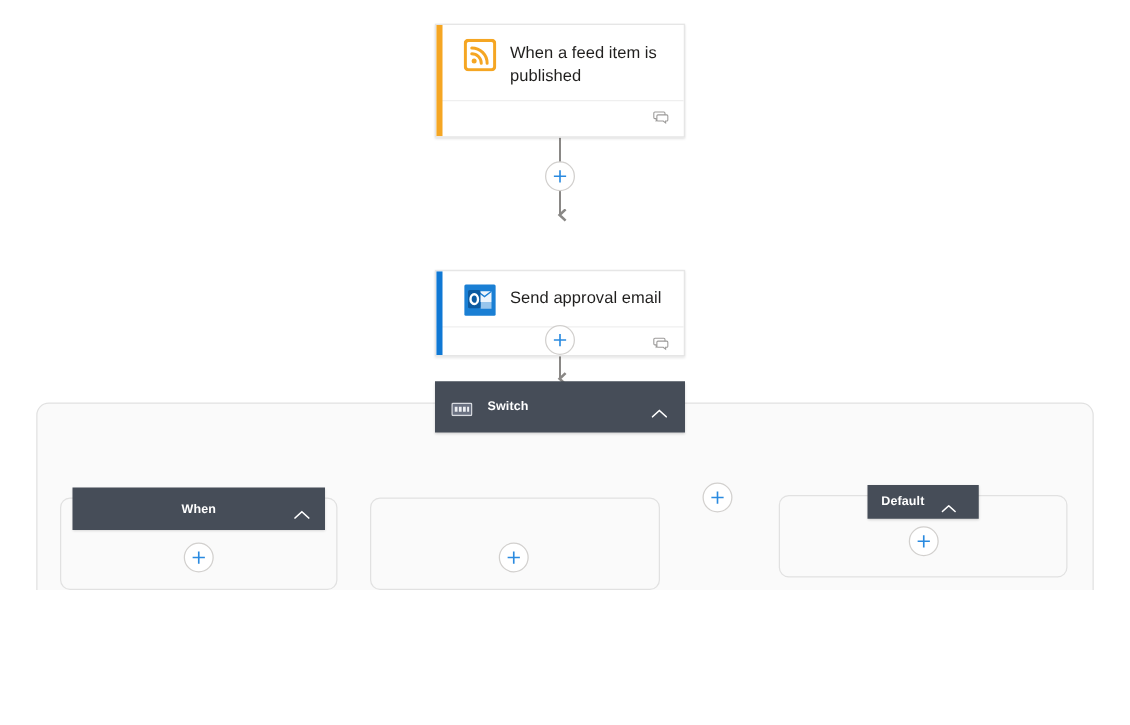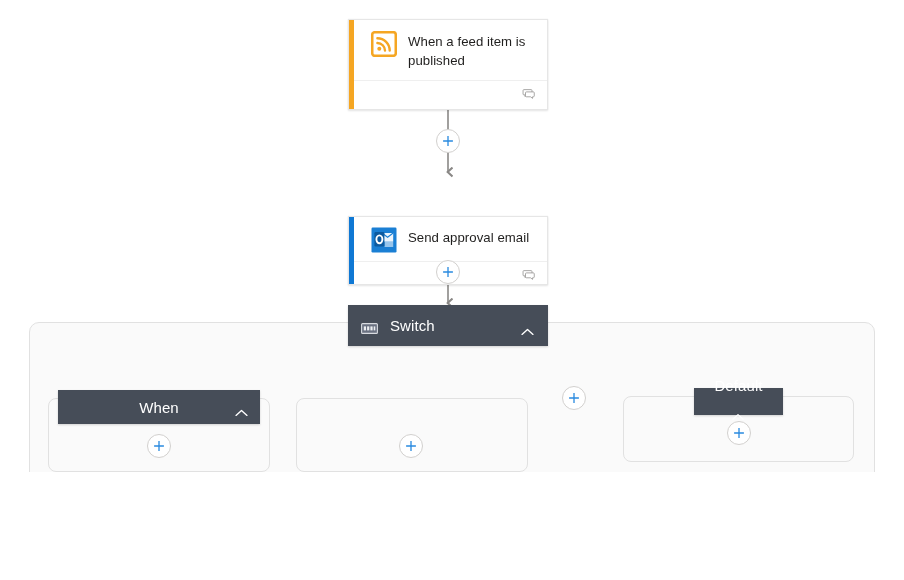--- a/index.html
+++ b/index.html
@@ -105,41 +105,40 @@
     padding: 0 14px 0 13px;
     justify-content: flex-start;
   }
   .switch-glyph {
     width: 17px;
     height: 11px;
     margin-right: 12px;
     flex: 0 0 auto;
   }
   .scope-title {
-    font-size: 15px;
-    font-weight: normal;
+    font-size: 10px;
+    font-weight: bold;
     letter-spacing: 0.1px;
     white-space: nowrap;
   }
   .scope-head.switch-head .scope-title { flex: 1 1 auto; }
   .scope-head.case-head {
     justify-content: center;
     padding: 0 12px;
   }
   .scope-head.case-head .scope-title {
     position: absolute;
     left: 0;
     right: 0;
     text-align: center;
   }
   .scope-head.default-head {
-    justify-content: flex-end;
+    justify-content: flex-start;
     padding: 0 11px;
     gap: 13px;
-    flex-direction: column;
   }
   .chev {
     width: 13px;
     height: 8px;
     flex: 0 0 auto;
   }
   .scope-head.case-head .chev {
     position: absolute;
     right: 12px;
   }

